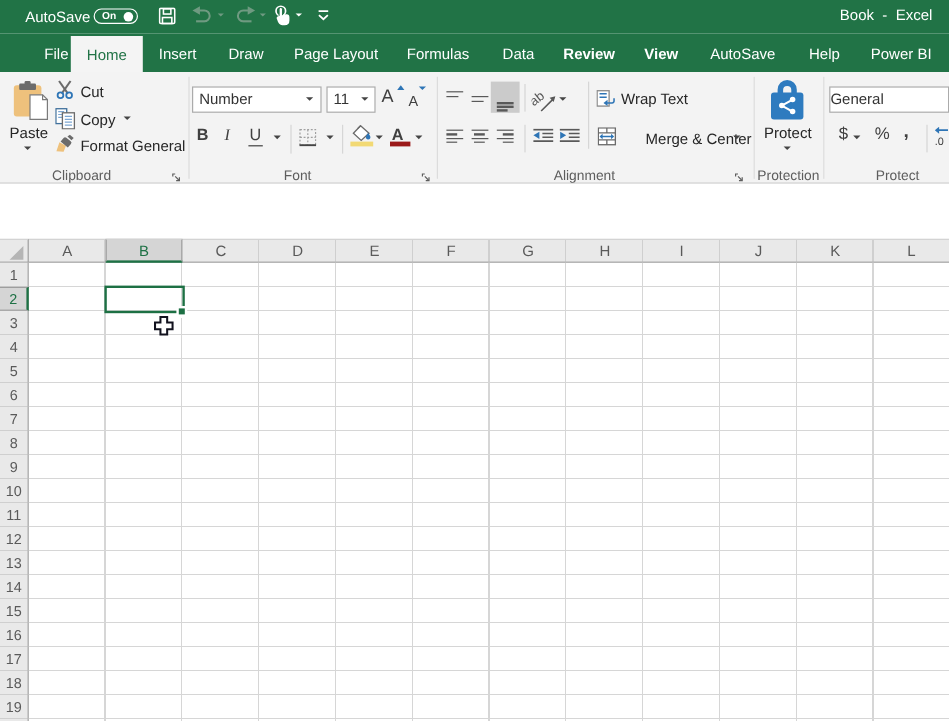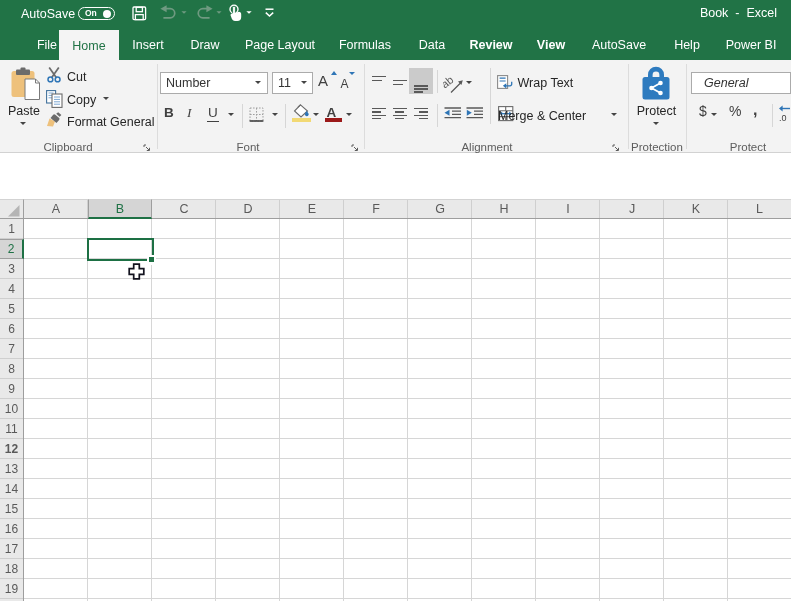--- a/index.html
+++ b/index.html
@@ -207,21 +207,21 @@
       <path d="M0.5 1 H17 M8 4.2 H17 M8 7.4 H17 M0.5 10.6 H17" stroke="#595959" stroke-width="1.3"></path>
       <path d="M5.8 5.8 l-5 -3 v6 z" fill="#2e75b6"></path>
     </svg>
     <svg class="abs" style="left:498px;top:46px;" width="16" height="16" viewBox="0 0 16 16">
       <rect x="0.6" y="0.6" width="14.2" height="14" fill="#fff" stroke="#6b6b6b" stroke-width="1.1"></rect>
       <path d="M0.6 4.8 H14.8 M0.6 10.6 H14.8 M7.7 0.6 V4.8 M7.7 10.6 V14.6" stroke="#6b6b6b" stroke-width="1.1"></path>
       <path d="M3.2 7.7 H12.2" stroke="#2e75b6" stroke-width="1.3"></path>
       <path d="M4.2 5.4 L1.6 7.7 L4.2 10 z" fill="#2e75b6"></path>
       <path d="M11.2 5.4 L13.8 7.7 L11.2 10 z" fill="#2e75b6"></path>
     </svg>
-    <span class="btxt" style="left:498px;top:48.5px;">Merge &amp; Center</span>
+    <span class="btxt" style="left:538px;top:48.5px;">Merge &amp; Center</span>
     <span class="caret" style="left:611px;top:52.5px;"></span>
     <span class="glabel" style="left:487px;">Alignment</span>
     <svg class="abs" style="left:612px;top:84px;" width="8" height="8" viewBox="0 0 8 8" fill="none" stroke="#5d5d5d" stroke-width="1">
       <path d="M1 3 V1 H3"></path>
         <path d="M3 3 L6 6"></path>
         <path d="M6.5 3.8 V6.5 H3.8"></path>
     </svg>
     <span class="gsep" style="left:628px;"></span>
 
     <svg class="abs" style="left:642px;top:5px;" width="28" height="35" viewBox="0 0 28 35">
@@ -230,21 +230,21 @@
       <circle cx="9.5" cy="23" r="2.3" fill="#fff"></circle>
       <circle cx="18.5" cy="18" r="2.3" fill="#fff"></circle>
       <circle cx="18.5" cy="28" r="2.3" fill="#fff"></circle>
       <path d="M9.5 23 L18.5 18 M9.5 23 L18.5 28" stroke="#fff" stroke-width="1.8"></path>
     </svg>
     <span class="btxt ctr" style="left:634px;top:43.5px;width:45px;">Protect</span>
     <span class="caret" style="left:653px;top:62px;"></span>
     <span class="glabel" style="left:657px;">Protection</span>
     <span class="gsep" style="left:686px;"></span>
 
-    <div class="combo" style="left:691px;top:12px;width:100px;height:22px;line-height:20px;padding-left:12px;font-style:italic;">General</div>
+    <div class="combo" style="left:691px;top:12px;width:100px;height:22px;line-height:20px;padding-left:0;">General</div>
     <span class="abs" style="left:699px;top:43px;font-size:14px;color:#404040;">$</span>
     <span class="caret" style="left:711px;top:52.5px;"></span>
     <span class="abs" style="left:729px;top:43px;font-size:14px;color:#404040;">%</span>
     <span class="abs" style="left:753px;top:41px;font-size:16px;font-weight:bold;color:#404040;">,</span>
     <span class="vsep" style="left:772px;top:44px;height:23px;"></span>
     <svg class="abs" style="left:778px;top:45px;" width="13" height="18" viewBox="0 0 13 18">
       <path d="M4 3.5 H12" stroke="#2e75b6" stroke-width="1.4"></path>
       <path d="M4.6 0.6 L1 3.5 L4.6 6.4 z" fill="#2e75b6"></path>
       <text x="1" y="16" font-size="9" fill="#404040" font-family="Liberation Sans">.0</text>
     </svg>
@@ -274,21 +274,21 @@
     <span class="rn" style="top:20px;">1</span>
     <span class="rn" style="top:60px;">3</span>
     <span class="rn" style="top:80px;">4</span>
     <span class="rn" style="top:100px;">5</span>
     <span class="rn" style="top:120px;">6</span>
     <span class="rn" style="top:140px;">7</span>
     <span class="rn" style="top:160px;">8</span>
     <span class="rn" style="top:180px;">9</span>
     <span class="rn" style="top:200px;">10</span>
     <span class="rn" style="top:220px;">11</span>
-    <span class="rn" style="top:240px;font-weight:bold;">12</span>
+    <span class="rn" style="top:240px;">12</span>
     <span class="rn" style="top:260px;">13</span>
     <span class="rn" style="top:280px;">14</span>
     <span class="rn" style="top:300px;">15</span>
     <span class="rn" style="top:320px;">16</span>
     <span class="rn" style="top:340px;">17</span>
     <span class="rn" style="top:360px;">18</span>
     <span class="rn" style="top:380px;">19</span>
     <div class="abs ctr" style="left:0;top:40px;width:24px;height:20px;background:#d5d5d5;border-top:1px solid #9e9e9e;border-bottom:1px solid #9e9e9e;border-right:2.5px solid #1e7145;font-size:12px;color:#1e7145;line-height:18px;">2</div>
     <div class="abs" style="left:86.5px;top:38.5px;width:67px;height:23px;border:2.5px solid #1d7044;"></div>
     <span class="abs" style="left:146.5px;top:56px;width:9.5px;height:9.5px;background:#fff;"></span>

